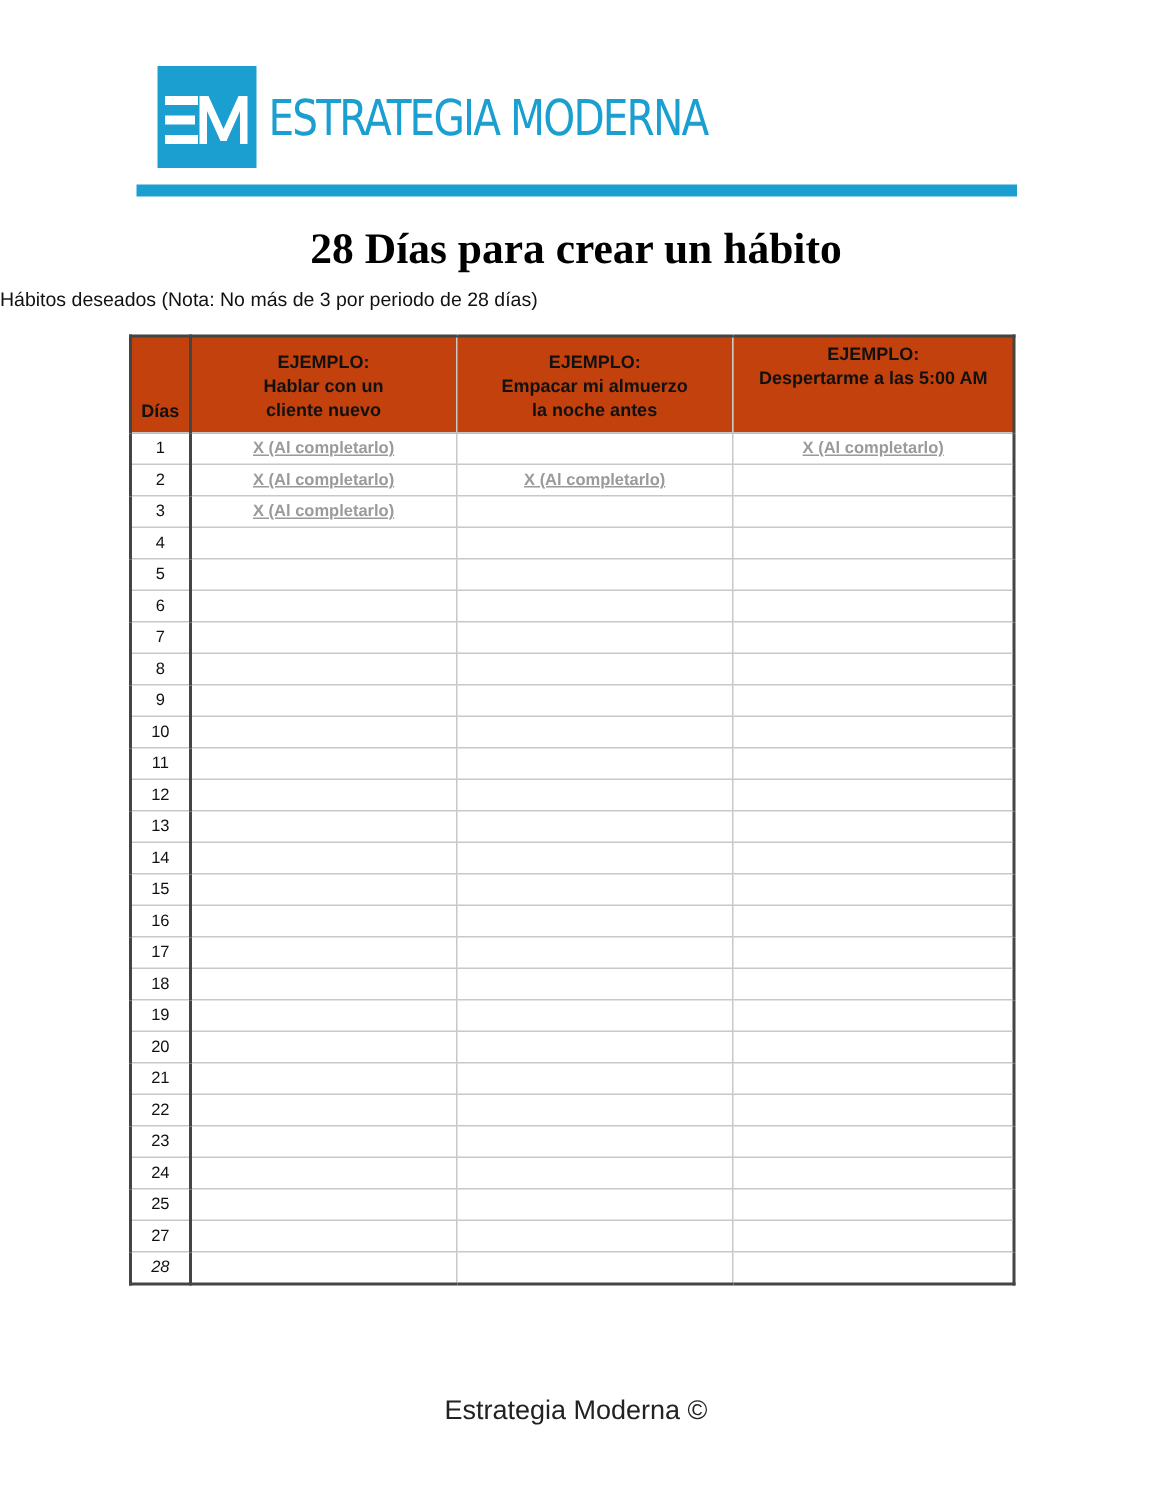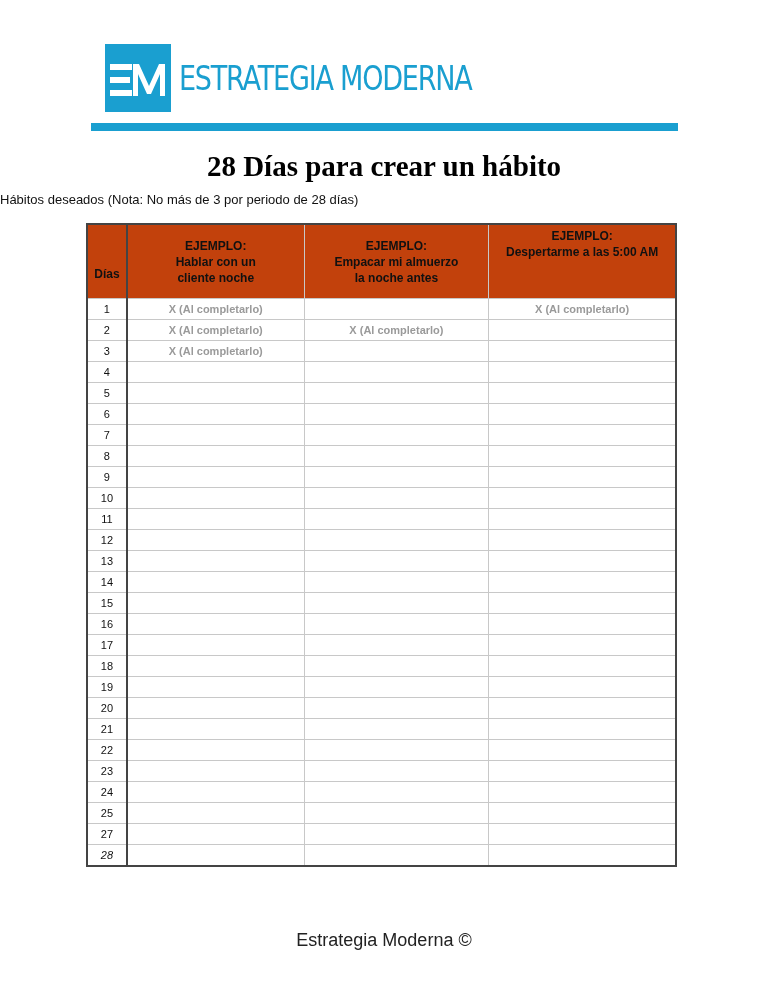--- a/index.html
+++ b/index.html
@@ -7,26 +7,26 @@
   .logo { position:absolute; left:105px; top:44px; height:68px; display:flex; align-items:center; }
   .logo-box { width:66px; height:68px; background:#1a9fd0; position:relative; }
   .logo-box svg { position:absolute; left:0; top:0; }
   .logo-text { margin-left:8px; font-family:"DejaVu Sans", sans-serif; font-size:33px; color:#1a9fd0; letter-spacing:-1.5px; transform:scaleX(0.82); transform-origin:left center; white-space:nowrap; font-weight:normal; }
   .bar { position:absolute; left:91px; top:123px; width:587px; height:8px; background:#1a9fd0; }
   .title { position:absolute; left:0; width:768px; top:150px; text-align:center; font-family:"Liberation Serif", serif; font-weight:bold; font-size:29px; color:#000000; }
   .subtitle { position:absolute; left:0; width:640px; top:192px; text-align:left; font-size:13px; color:#111; }
   table { position:absolute; left:86px; top:223px; border-collapse:collapse; width:591px; }
   td, th { border:1px solid #c8c8c8; padding:0; font-size:11px; text-align:center; }
   thead th { background:#c2410c; color:#111; font-weight:bold; font-size:12px; line-height:16px; height:57px; vertical-align:middle; border-top:2px solid #444; }
-  thead th.days { vertical-align:bottom; padding-bottom:16px; width:38px; border-left:2px solid #444; border-right:2px solid #444; }
+  thead th.days { vertical-align:bottom; padding-bottom:6px; width:38px; border-left:2px solid #444; border-right:2px solid #444; }
   thead th.last { border-right:2px solid #444; }
   tbody td { height:20px; color:#111; }
   tbody td.day { border-left:2px solid #444; border-right:2px solid #444; }
   tbody td.last { border-right:2px solid #444; }
-  tbody td.mark { color:#9a9a9a; font-weight:bold; }
+  tbody td.mark { color:#9a9a9a; font-weight:bold;text-decoration:underline; }
   tbody tr:last-child td { border-bottom:2px solid #444;font-style:italic; }
   .c1 { width:177px; } .c2 { width:185px; } .c3 { width:187px; }
   .footer { position:absolute; left:0; width:768px; top:930px; text-align:center; font-size:18px; color:#222; }
 </style>
 </head>
 <body>
 
 <div class="logo">
   <div class="logo-box">
     <svg width="66" height="68" viewBox="0 0 66 68">
@@ -45,21 +45,21 @@
 <div class="title">28 Días para crear un hábito</div>
 <div class="subtitle">Hábitos deseados (Nota: No más de 3 por periodo de 28 días)</div>
 
 <table>
   <thead>
     <tr>
       <th class="days">Días</th>
       <th class="c1">
         <div>EJEMPLO:</div>
         <div>Hablar con un</div>
-        <div>cliente noche</div>
+        <div>cliente nuevo</div>
       </th>
       <th class="c2">
         <div>EJEMPLO:</div>
         <div>Empacar mi almuerzo</div>
         <div>la noche antes</div>
       </th>
       <th class="c3 last" style="vertical-align:top;padding-top:3px;">
         <div>EJEMPLO:</div>
         <div>Despertarme a las 5:00 AM</div>
       </th>

